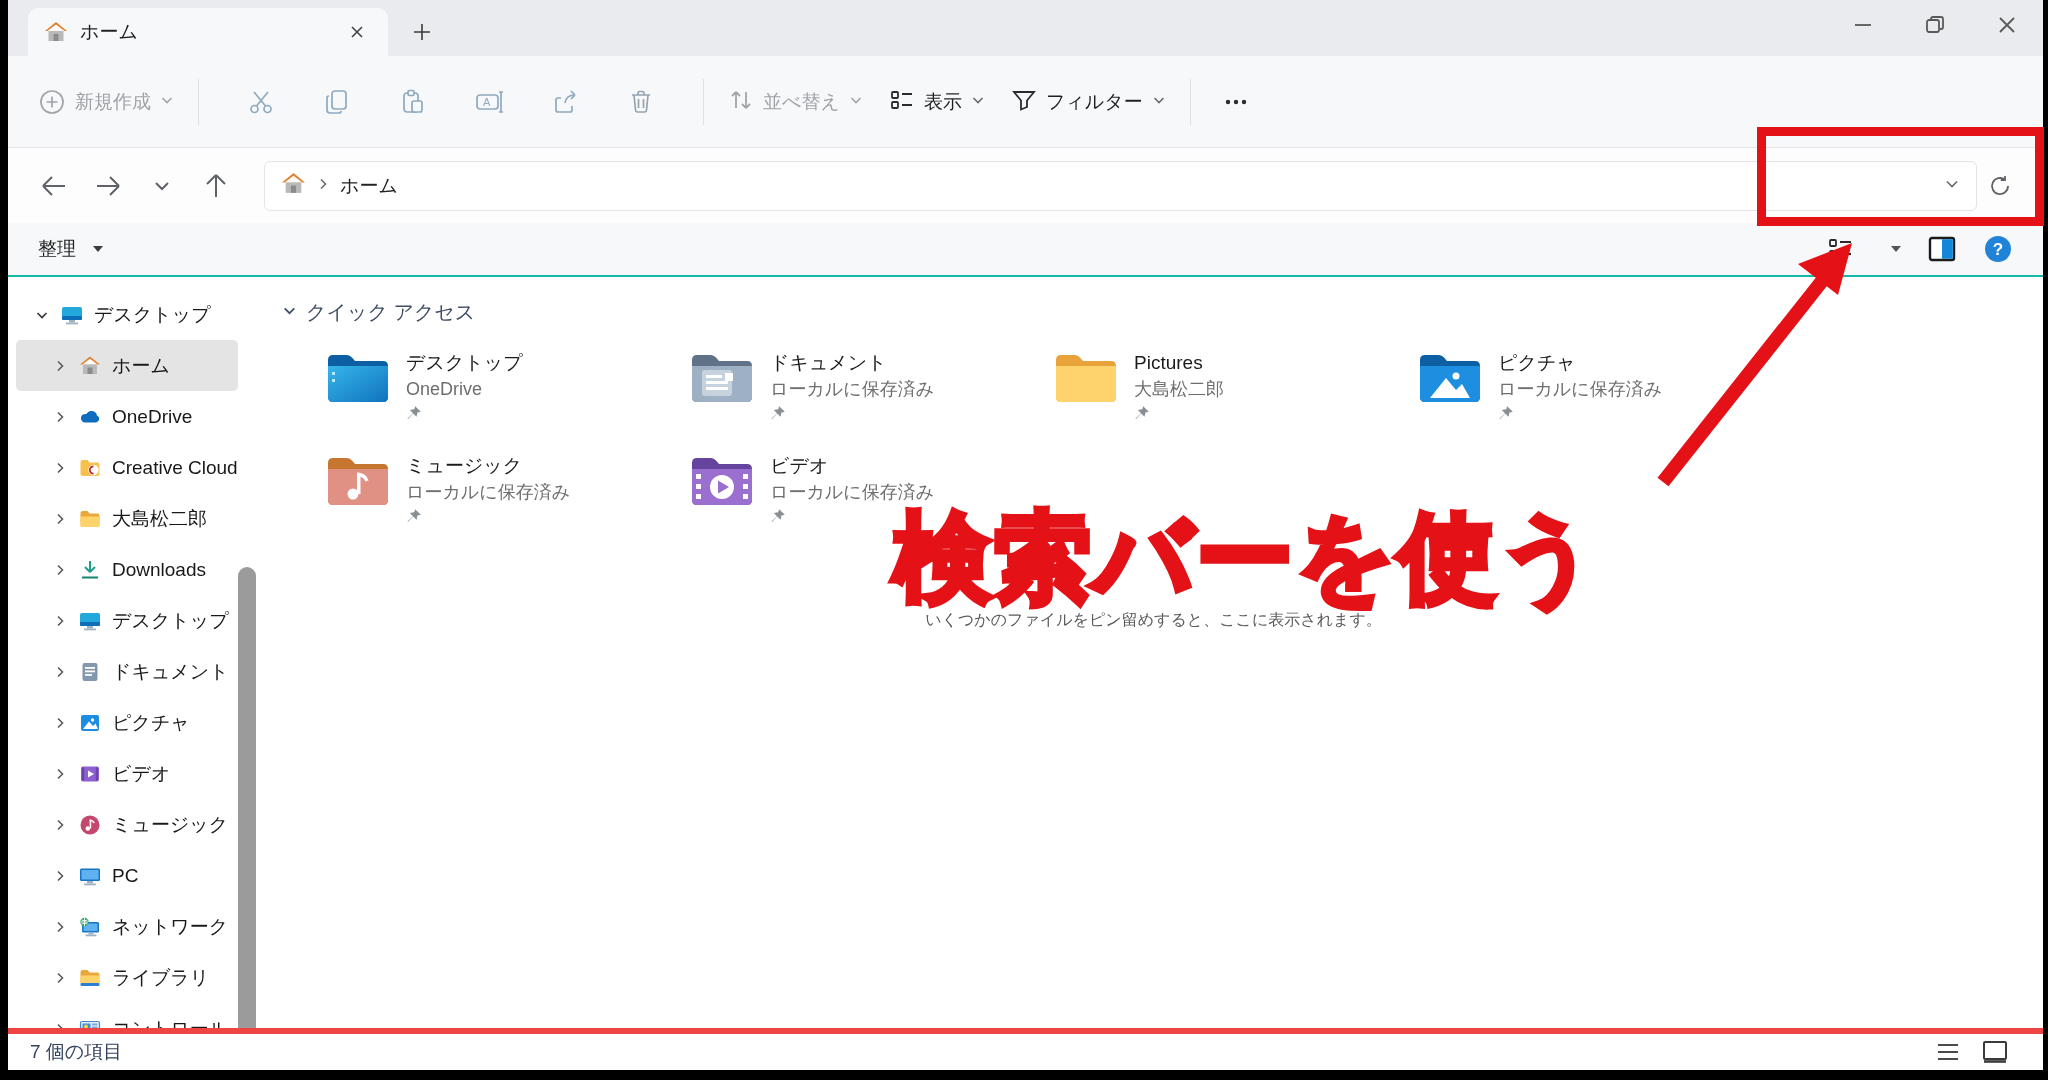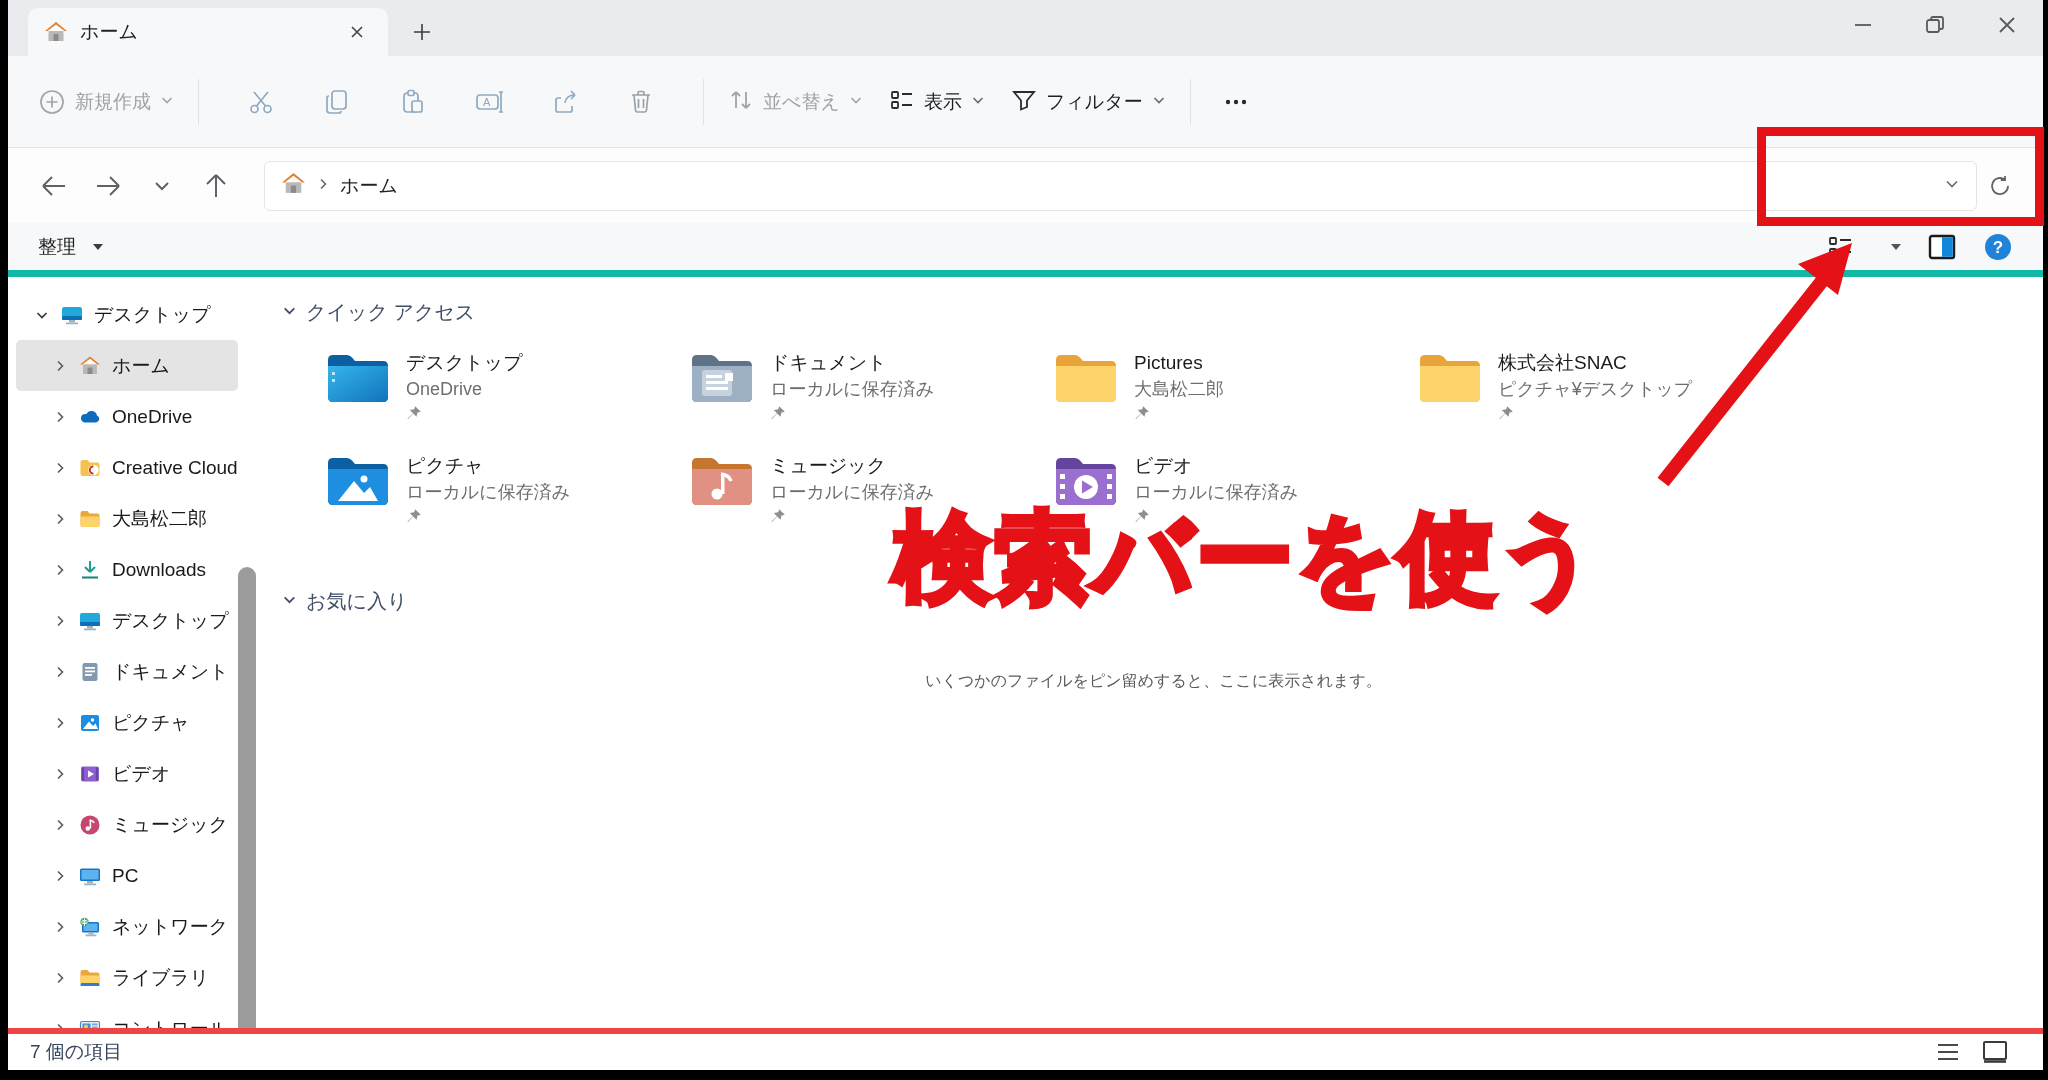--- a/index.html
+++ b/index.html
@@ -30,21 +30,21 @@
   .addr-row { height:75px; background:#fdfdfe; display:flex; align-items:center; padding:0 20px 0 26px; flex:none; }
   .nav-btn { width:40px; height:40px; margin-right:14px; }
   .addressbar { flex:1; height:50px; margin-left:14px; background:#fff; border:1px solid #e3e4e7; border-radius:6px; display:flex; align-items:center; padding:0 16px; gap:10px; }
   .addr-crumb { font-size:19px; color:#222; }
   .refresh-wrap { width:46px; display:flex; justify-content:center; }
   .searchbox { width:240px; height:50px; background:#fff; border:1px solid #dcdee1; border-radius:6px; display:flex; align-items:center; padding:0 12px; gap:12px; }
   .searchbox input { border:none; outline:none; width:100%; font-size:18px; color:#444; background:transparent; font-family:inherit; }
   .searchbox input::placeholder { color:#8f9398; }
 
   
-  .org-row { height:54px; background:#f7f8f9; border-bottom:7px solid #14b8a6; display:flex; align-items:center; padding:0 30px; flex:none; }
+  .org-row { height:54px; background:#f7f8f9; border-bottom:2px solid #14b8a6; display:flex; align-items:center; padding:0 30px; flex:none; }
   .org-label { font-size:19px; color:#1f1f1f; }
   .tri-down { width:0; height:0; border-left:5px solid transparent; border-right:5px solid transparent; border-top:6px solid #3c3c3c; margin-left:8px; }
   .org-right { margin-left:auto; display:flex; align-items:center; gap:26px; }
 
   
   .body { flex:1; display:flex; background:#fff; position:relative; overflow:hidden; }
   .sidebar { width:256px; flex:none; padding-top:12px; position:relative; }
   .side-item { height:51px; display:flex; align-items:center; gap:10px; margin:0 26px 0 8px; border-radius:5px; padding-left:18px; overflow:hidden; white-space:nowrap; }
   .side-item.lvl2 { padding-left:36px; }
   .side-item.selected { background:#e4e4e4; }
@@ -622,33 +622,20 @@
     <span class="tile-text">
       <span class="tile-name">Pictures</span>
       <span class="tile-sub">大島松二郎</span>
       <span class="tile-pin"><svg viewBox="0 0 16 16">
                     <path d="M9.2 1.2 L14.8 6.8 L11.5 7.6 L10.5 11.8 L7.2 8.5 L2 14 L1.5 13.5 L7 8.2 L3.8 5 L8.2 4.2 Z" fill="#8a8f94"></path>
                   </svg></span>
     </span>
   </div>
             <div class="tile">
     <span class="tile-icon"><svg viewBox="0 0 64 58">
-                  <path d="M2 12 q0-5 5-5 h14 q3 0 5 2.5 l3 3.5 h28 q5 0 5 5 V49 q0 5-5 5 H7 q-5 0-5-5 Z" fill="#e8a33b"></path>
-                  <path d="M2 18 h60 V49 q0 5-5 5 H7 q-5 0-5-5 Z" fill="#ffd36b"></path>
-                </svg></span>
-    <span class="tile-text">
-      <span class="tile-name">株式会社SNAC</span>
-      <span class="tile-sub">ピクチャ¥デスクトップ</span>
-      <span class="tile-pin"><svg viewBox="0 0 16 16">
-                    <path d="M9.2 1.2 L14.8 6.8 L11.5 7.6 L10.5 11.8 L7.2 8.5 L2 14 L1.5 13.5 L7 8.2 L3.8 5 L8.2 4.2 Z" fill="#8a8f94"></path>
-                  </svg></span>
-    </span>
-  </div>
-            <div class="tile">
-    <span class="tile-icon"><svg viewBox="0 0 64 58">
                   <path d="M2 12 q0-5 5-5 h14 q3 0 5 2.5 l3 3.5 h28 q5 0 5 5 V49 q0 5-5 5 H7 q-5 0-5-5 Z" fill="#0d5fa4"></path>
                   <path d="M2 18 h60 V49 q0 5-5 5 H7 q-5 0-5-5 Z" fill="#1e8fe0"></path>
                   <circle cx="38" cy="28" r="3.5" fill="#fff"></circle>
                   <polygon points="12,50 28,30 38,42 44,36 52,50" fill="#fff"></polygon>
                 </svg></span>
     <span class="tile-text">
       <span class="tile-name">ピクチャ</span>
       <span class="tile-sub">ローカルに保存済み</span>
       <span class="tile-pin"><svg viewBox="0 0 16 16">
                     <path d="M9.2 1.2 L14.8 6.8 L11.5 7.6 L10.5 11.8 L7.2 8.5 L2 14 L1.5 13.5 L7 8.2 L3.8 5 L8.2 4.2 Z" fill="#8a8f94"></path>
@@ -687,28 +674,20 @@
     <span class="tile-text">
       <span class="tile-name">ビデオ</span>
       <span class="tile-sub">ローカルに保存済み</span>
       <span class="tile-pin"><svg viewBox="0 0 16 16">
                     <path d="M9.2 1.2 L14.8 6.8 L11.5 7.6 L10.5 11.8 L7.2 8.5 L2 14 L1.5 13.5 L7 8.2 L3.8 5 L8.2 4.2 Z" fill="#8a8f94"></path>
                   </svg></span>
     </span>
   </div>
           </div>
 
-        <div class="section-header fav-header">
-          <span>
-            <svg width="15" height="15" viewBox="0 0 14 14" fill="none" stroke="#3f4e66" stroke-width="1.6">
-                <polyline points="2.5,5 7,9.5 11.5,5"></polyline>
-              </svg>
-          </span>
-          <span class="section-title">お気に入り</span>
-        </div>
 
         <div class="fav-hint">いくつかのファイルをピン留めすると、ここに表示されます。</div>
       </div>
     </div>
 
     <div class="statusbar">
       <span class="status-text">7 個の項目</span>
       <div class="status-right">
         <span class="iconbtn">
           <svg width="26" height="24" viewBox="0 0 26 24" fill="none" stroke="#4a4a4a" stroke-width="2">

